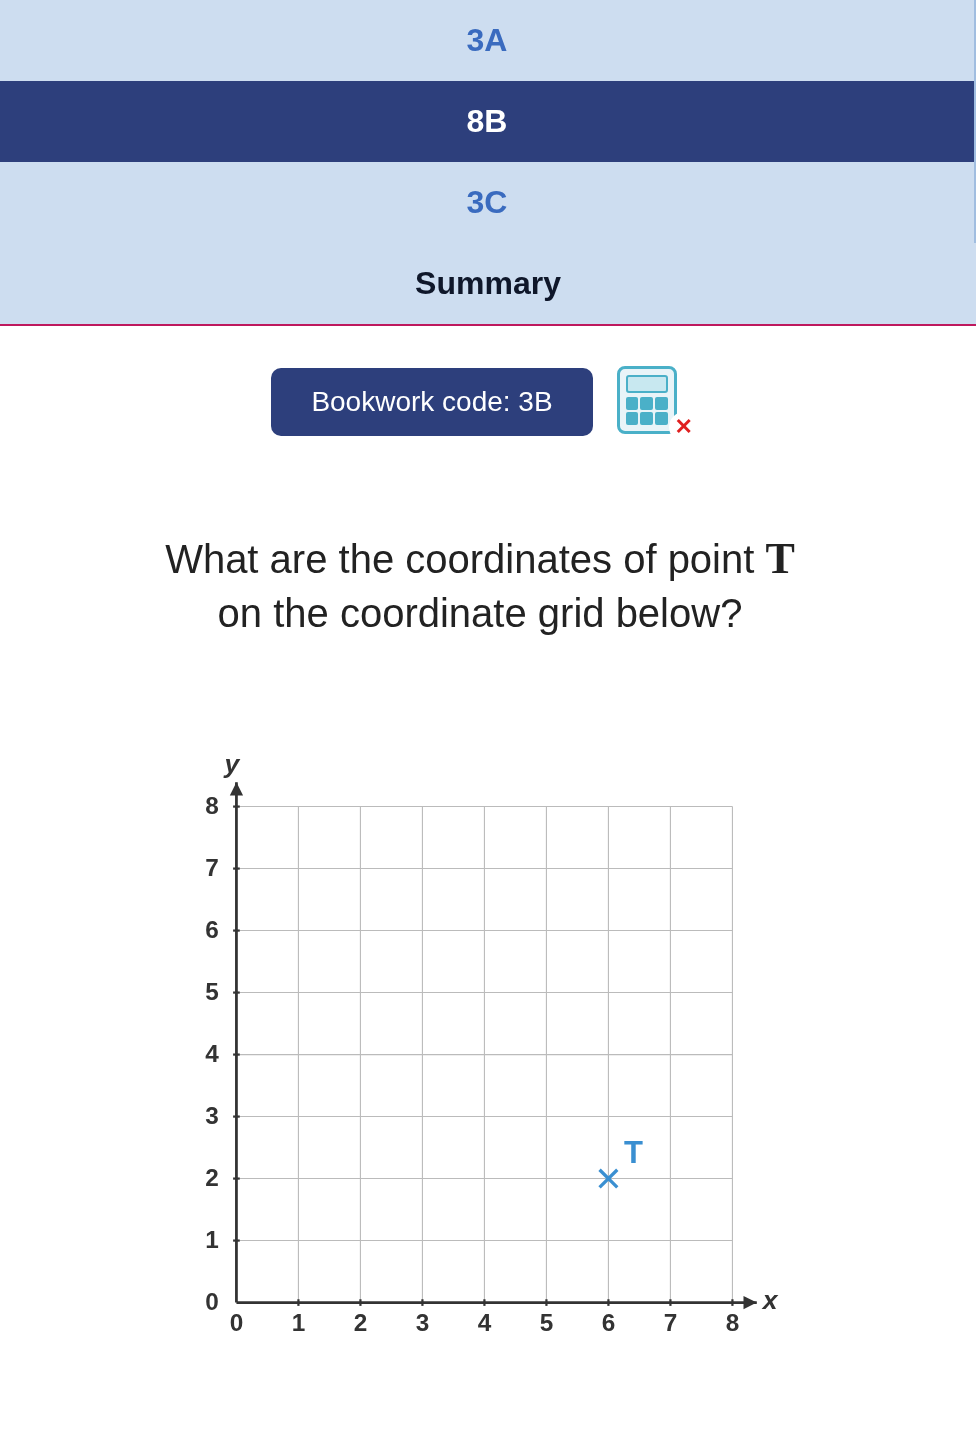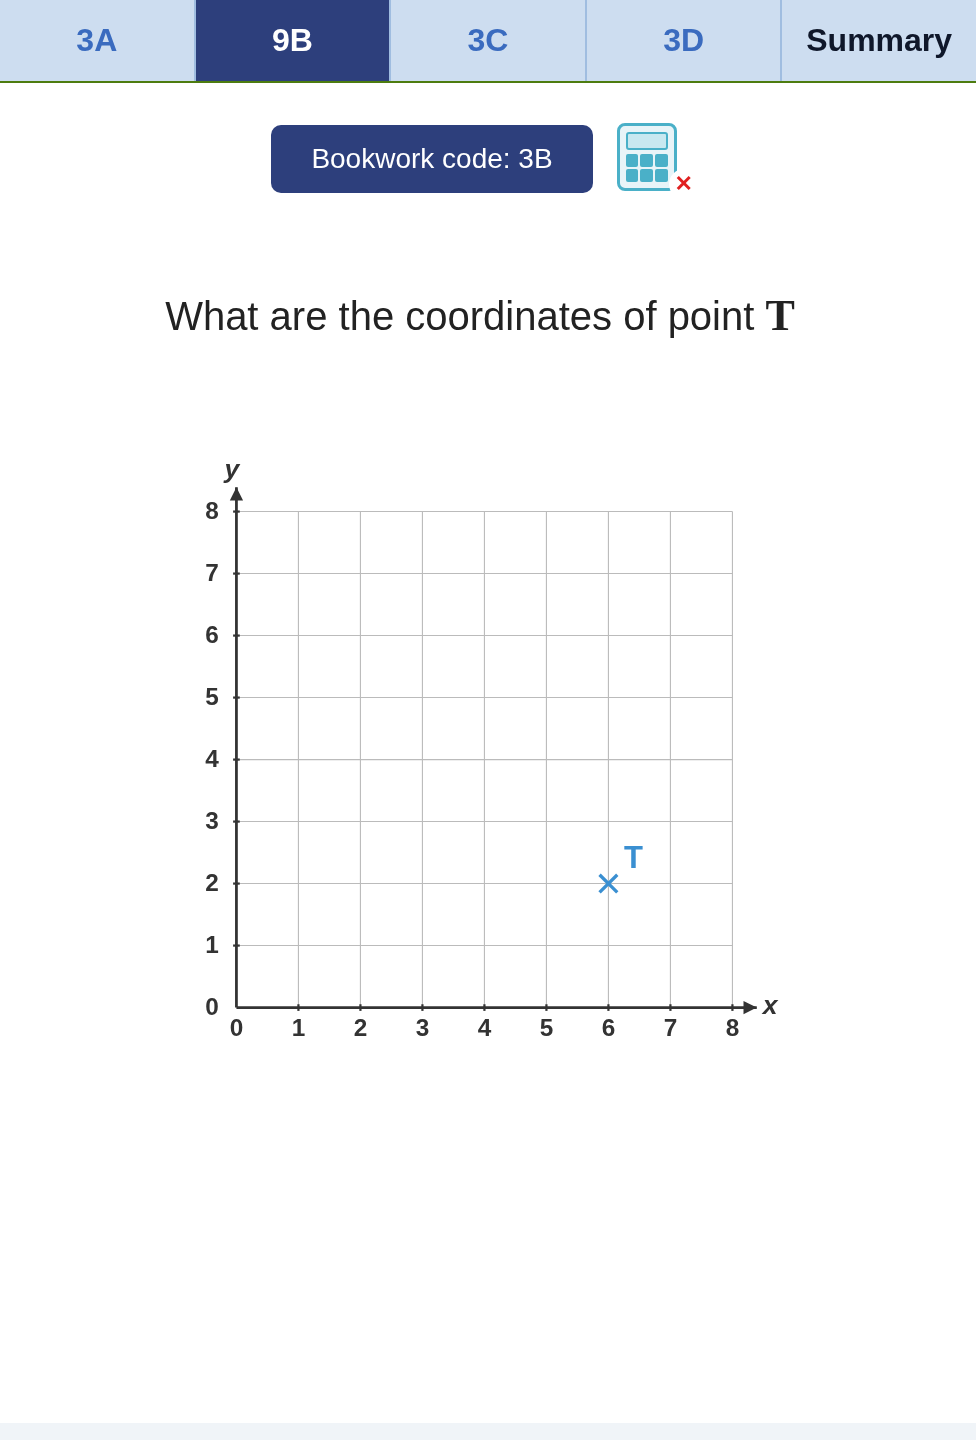--- a/index.html
+++ b/index.html
@@ -9,21 +9,22 @@
       width: 976px;
       min-height: 1440px;
       overflow-x: hidden;
     }
 
     
     .tab-bar {
       display: flex;
       width: 100%;
       background: #d6e4f7;
-      border-bottom: 2px solid #4d7c0f;
+      border-bottom: 2px solid #be185d;
+      flex-direction: column;
     }
     .tab {
       flex: 1;
       padding: 22px 0;
       text-align: center;
       font-size: 32px;
       font-weight: bold;
       color: #3a6bbf;
       background: #cdddf0;
       border-right: 2px solid #a0bde0;
@@ -170,23 +171,22 @@
       color: white;
       font-size: 24px;
       font-weight: bold;
     }
   </style>
 </head>
 <body>
 
 <div class="tab-bar">
   <div class="tab">3A</div>
-  <div class="tab active">9B</div>
+  <div class="tab active">8B</div>
   <div class="tab">3C</div>
-  <div class="tab">3D</div>
   <div class="tab summary">Summary</div>
 </div>
 
 <div class="main">
 
   <div class="bookwork-row">
     <div class="bookwork-badge">Bookwork code: 3B</div>
     <div class="calc-icon">
       <div class="calc-body">
         <div class="calc-screen"></div>
@@ -199,20 +199,21 @@
           <div class="calc-key"></div>
         </div>
       </div>
       <div class="calc-x-badge">✕</div>
     </div>
   </div>
 
   <div class="question">
     <span>What are the coordinates of point</span>
     <span class="point-t">T</span><br>
+    <span>on the coordinate grid below?</span>
   </div>
 
   <div class="graph-container">
     <svg class="graph-svg" viewBox="0 0 560 560">
 
       <line x1="116" y1="52" x2="116" y2="500" stroke="#bbb" stroke-width="1"></line>
       <line x1="172" y1="52" x2="172" y2="500" stroke="#bbb" stroke-width="1"></line>
       <line x1="228" y1="52" x2="228" y2="500" stroke="#bbb" stroke-width="1"></line>
       <line x1="284" y1="52" x2="284" y2="500" stroke="#bbb" stroke-width="1"></line>
       <line x1="340" y1="52" x2="340" y2="500" stroke="#bbb" stroke-width="1"></line>

